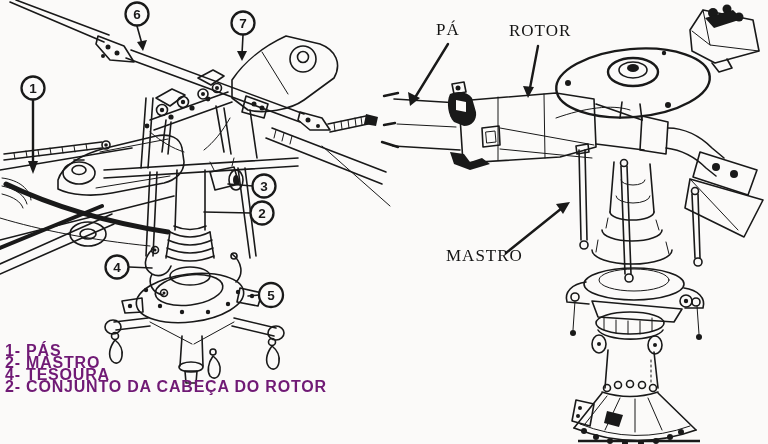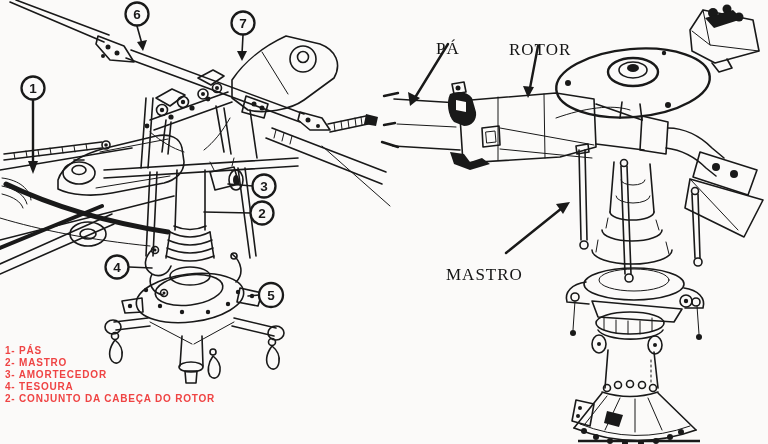--- a/index.html
+++ b/index.html
@@ -14,27 +14,27 @@
   .thin{fill:none;stroke:#191919;stroke-width:1;stroke-linecap:round;stroke-linejoin:round;}
   .thick{fill:none;stroke:#191919;stroke-width:5;stroke-linecap:round;}
   .blk{fill:#191919;stroke:none;}
   .callout-circle{fill:#fbfaf9;stroke:#191919;stroke-width:2.3;}
   .callout-num{
     font-family:"Liberation Sans",sans-serif;font-weight:bold;font-size:13.5px;
     fill:#191919;text-anchor:middle;
   }
   .legend{
     position:absolute;left:5px;top:345px;
-    font-weight:bold;font-size:10px;line-height:11.9px;letter-spacing:0.8px;
-    color:#ef4444;white-space:nowrap;
+    font-weight:bold;font-size:16px;line-height:11.9px;letter-spacing:0.8px;
+    color:#701a75;white-space:nowrap;
   }
   .serif-label{
     position:absolute;
     font-family:"Liberation Serif",serif;font-size:17px;letter-spacing:1px;
-    color:#141414;white-space:nowrap;margin-top:19px;
+    color:#141414;white-space:nowrap;
   }
   #lbl-pa{left:436px;top:20px;}
   #lbl-punho{left:509px;top:21px;}
   #lbl-haste{left:446px;top:246px;}
 </style>
 </head>
 <body>
 
 <div id="stage">
 
@@ -374,21 +374,20 @@
         <path class="blk" d="M528,98 L523,86 L534,87 Z"></path>
         <path class="ln2" d="M506,253 L562,208"></path>
         <path class="blk" d="M570,202 L556,204 L563,214 Z"></path>
       </g>
     </g>
   </svg>
 
   <div class="legend">
     <div>1- PÁS</div>
     <div>2- MASTRO</div>
-    <div>3- AMORTECEDOR</div>
     <div>4- TESOURA</div>
     <div>2- CONJUNTO DA CABEÇA DO ROTOR</div>
   </div>
 
   <span id="lbl-pa" class="serif-label">PÁ</span>
   <span id="lbl-punho" class="serif-label">ROTOR</span>
   <span id="lbl-haste" class="serif-label">MASTRO</span>
 
 </div>
 

